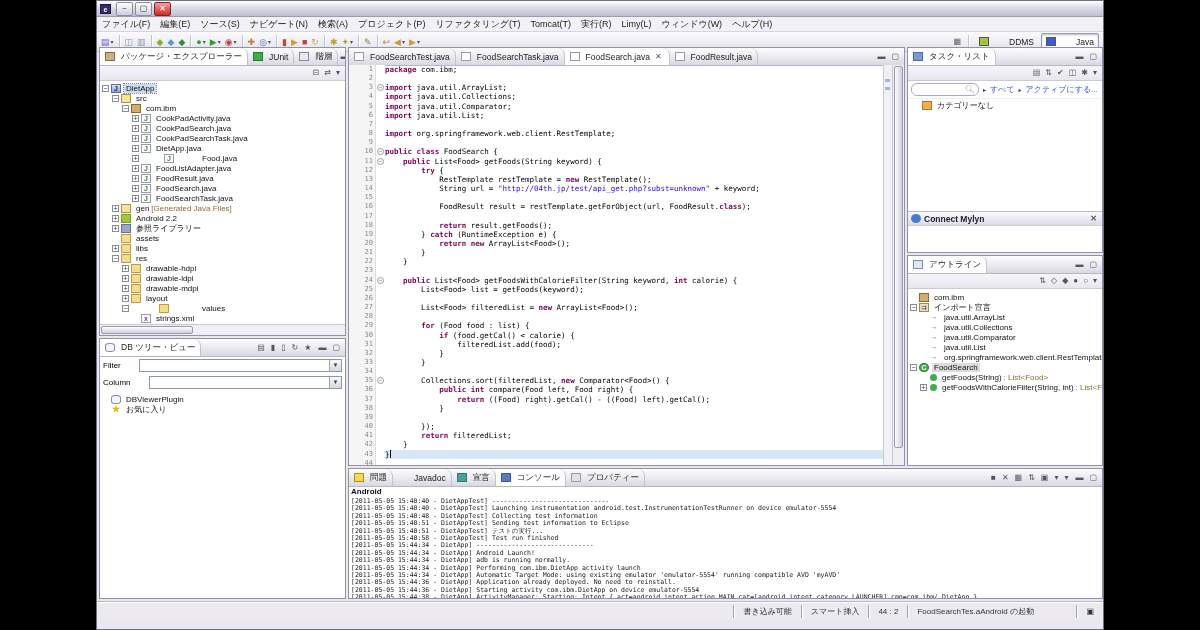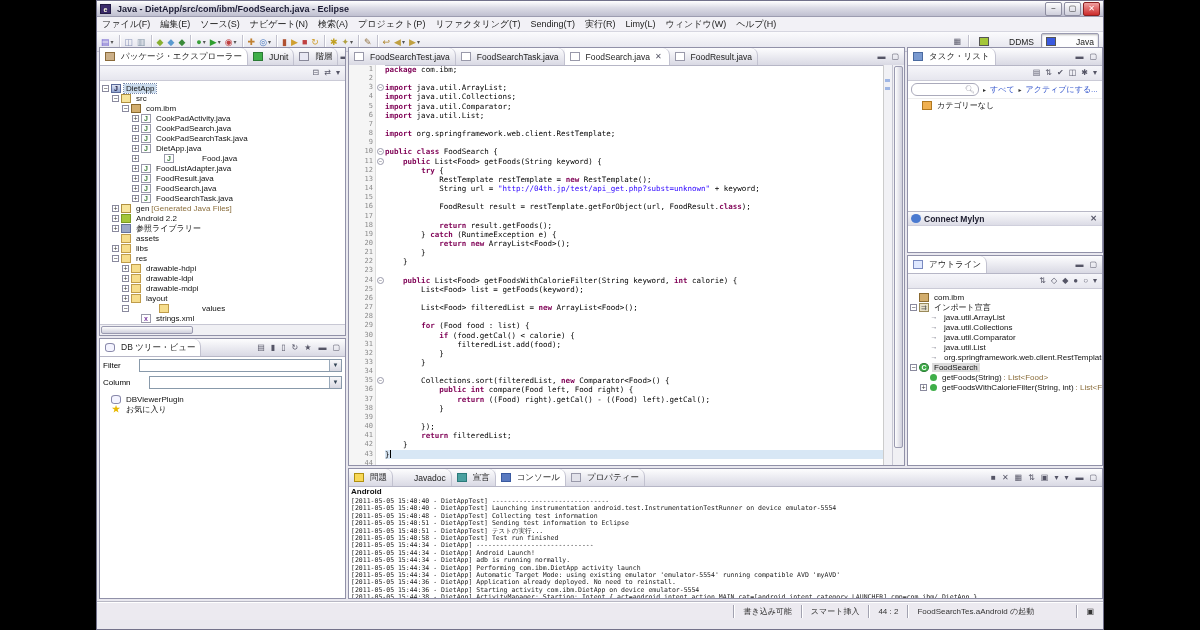--- a/index.html
+++ b/index.html
@@ -133,35 +133,34 @@
           align-items:center;padding:0 9px;white-space:nowrap;}
   .statusbar .flex{flex:1;}
 </style>
 </head>
 <body>
 
 <div class="window">
 
   <div class="titlebar">
     <span class="ti ti-eclipse">e</span>
-    <span class="title-text">Java - DietApp/src/com/ibm/FoodSearch.java - Eclipse</span>
     <span class="wbtn">−</span>
     <span class="wbtn">▢</span>
     <span class="wbtn close">✕</span>
   </div>
 
   <div class="menubar" id="menubar">
       <span class="menu-item">ファイル(F)</span>
       <span class="menu-item">編集(E)</span>
       <span class="menu-item">ソース(S)</span>
       <span class="menu-item">ナビゲート(N)</span>
       <span class="menu-item">検索(A)</span>
       <span class="menu-item">プロジェクト(P)</span>
       <span class="menu-item">リファクタリング(T)</span>
-      <span class="menu-item">Sending(T)</span>
+      <span class="menu-item">Tomcat(T)</span>
       <span class="menu-item">実行(R)</span>
       <span class="menu-item">Limy(L)</span>
       <span class="menu-item">ウィンドウ(W)</span>
       <span class="menu-item">ヘルプ(H)</span>
     </div>
 
   <div class="toolbar">
     <div class="tb-left" id="tb-left">
         <span class="tbtn">
           <span class="g" style="color: rgb(106, 90, 205);">▤</span>

